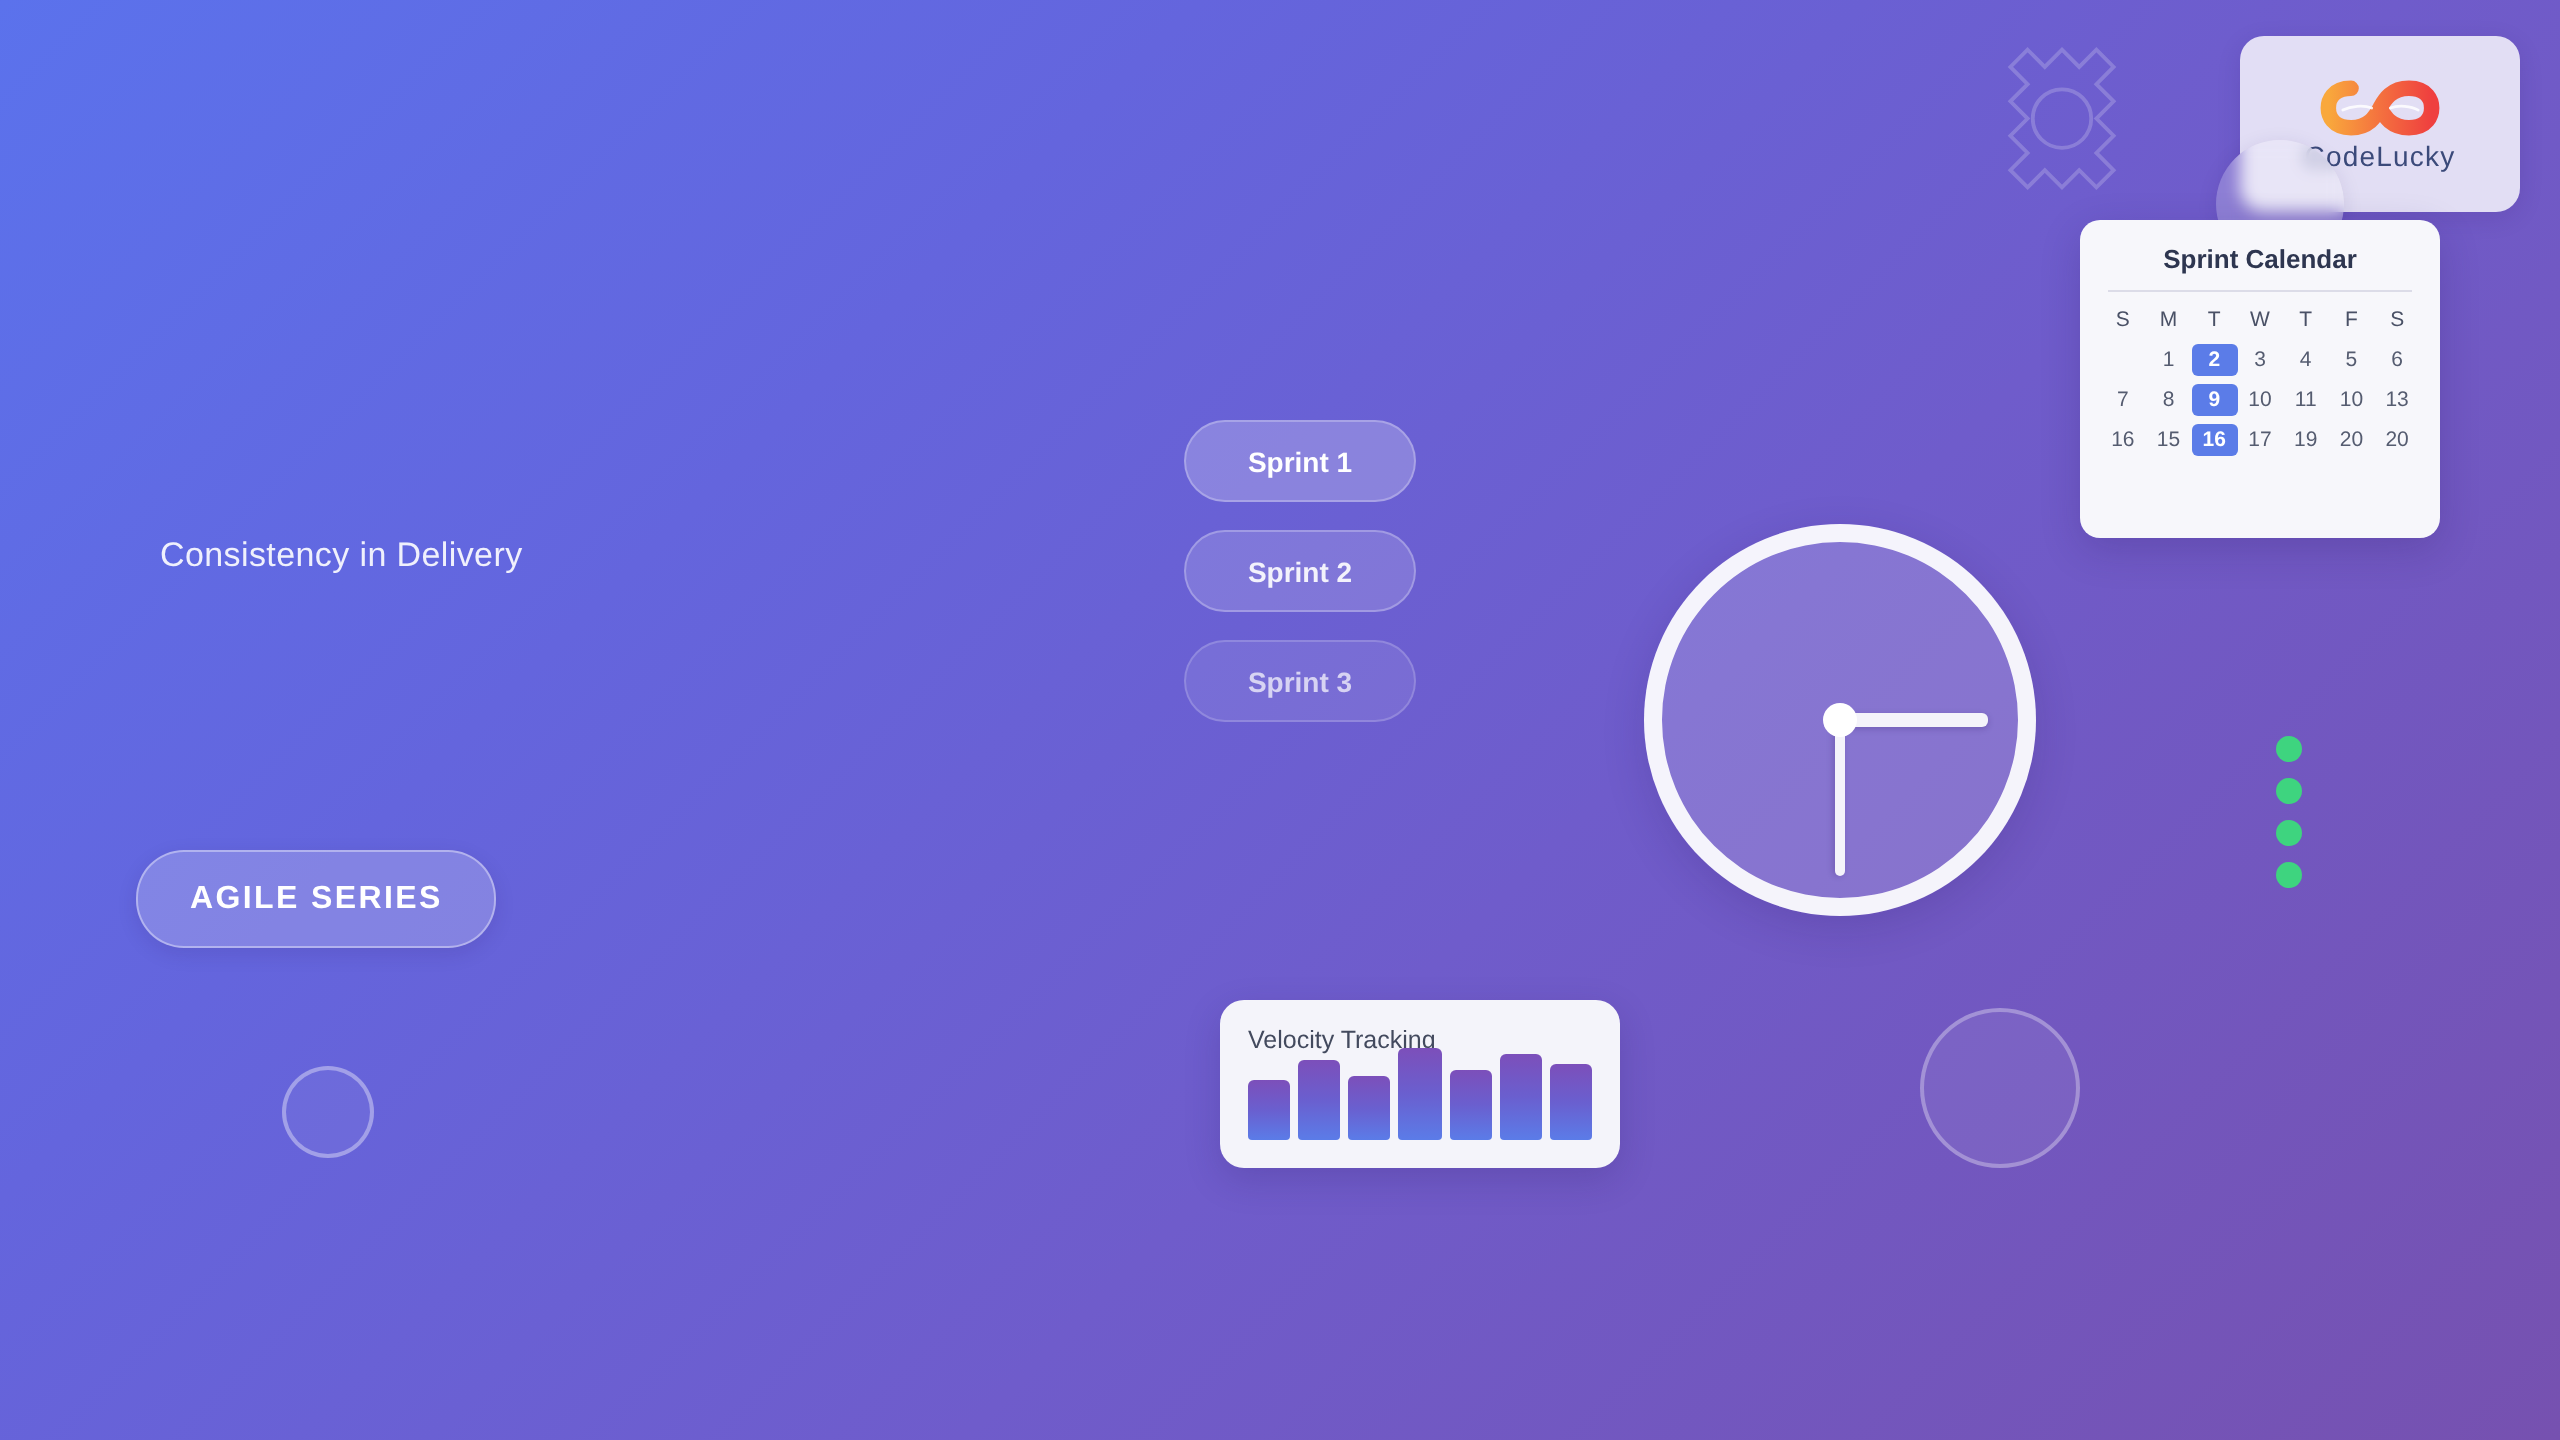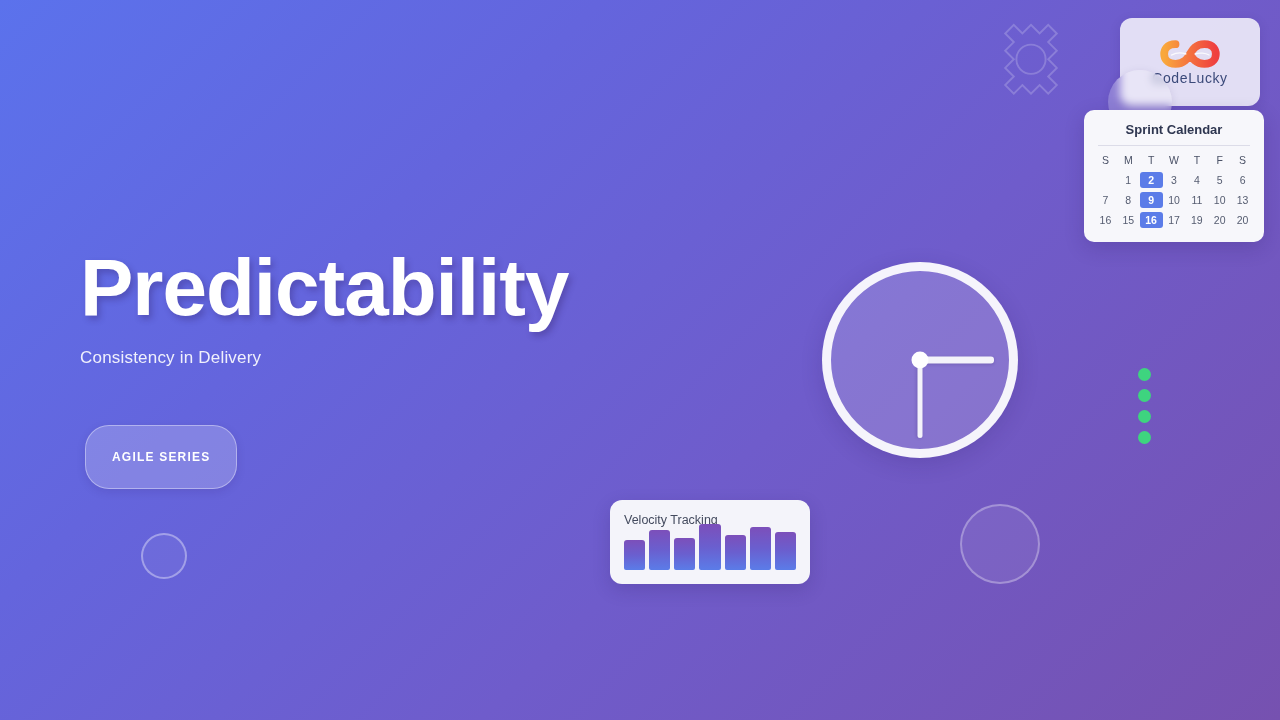--- a/index.html
+++ b/index.html
@@ -27,25 +27,25 @@
   .headline { position:absolute; left:80px; top:248px; }
   .title {
     font-size:80px; font-weight:bold; color:#ffffff; letter-spacing:-1px;
     line-height:1.0; text-shadow:3px 4px 6px rgba(45,25,95,.30);
   }
   .subtitle {
     margin-top:20px; font-size:17px; font-weight:normal;
     color:rgba(255,255,255,.90); letter-spacing:.2px;
   }
   .badge {
-    position:absolute; left:85px; top:425px;
+    position:absolute; left:68px; top:425px;
     display:inline-flex; align-items:center; justify-content:center;
-    height:64px; padding:0 26px; border-radius:24px;
+    height:49px; padding:0 26px; border-radius:24px;
     background:rgba(255,255,255,.20); border:1px solid rgba(255,255,255,.38);
-    color:#ffffff; font-size:12px; font-weight:bold; letter-spacing:1.2px;
+    color:#ffffff; font-size:16px; font-weight:bold; letter-spacing:1.2px;
     box-shadow:0 3px 10px rgba(40,20,90,.12);
   }
 
   
   .sprints { position:absolute; left:592px; top:210px; display:flex; flex-direction:column; gap:14px; }
   .sprint-pill {
     width:116px; height:41px; border-radius:21px;
     display:flex; align-items:center; justify-content:center;
     font-size:14px; font-weight:bold; color:#ffffff;
     border:1px solid rgba(255,255,255,.26);
@@ -88,25 +88,24 @@
     position:absolute; left:1120px; top:18px; width:140px; height:88px;
     background:rgba(255,255,255,.80); border-radius:12px;
     display:flex; flex-direction:column; align-items:center; justify-content:center; gap:1px;
     box-shadow:0 3px 12px rgba(40,20,90,.12);
   }
   .logo-mark { width:62px; height:30px; }
   .logo-text { font-size:14px; color:#3b4a7a; letter-spacing:.6px; }
 
   
   .calendar-card {
-    position:absolute; left:1040px; top:110px; width:180px; height:132px;
+    position:absolute; left:1040px; top:110px; width:180px; height:159px;
     background:#f7f7fb; border-radius:10px;
     box-shadow:0 6px 20px rgba(40,20,90,.20);
     padding:12px 10px 10px 10px;
-    margin-left:44px;
   }
   .cal-title { font-size:13px; font-weight:bold; color:#2e3650; text-align:center; }
   .cal-divider { height:1px; background:#dcdce8; margin:8px 4px 6px 4px; }
   .cal-grid { display:grid; grid-template-columns:repeat(7,1fr); row-gap:4px; }
   .cal-cell { text-align:center; font-size:10.5px; color:#555c70; line-height:16px; }
   .cal-head { color:#4a5166; }
   .cal-cell.active {
     background:#5b7ce8; color:#ffffff; border-radius:3px; font-weight:bold;
   }
   .cal-cell.empty { color:transparent; }
@@ -118,25 +117,29 @@
 
   <svg class="cog-outline" viewBox="0 0 100 100">
     <path d="M30 8 L40 18 L50 8 L60 18 L70 8 L80 18 L70 28 L80 38 L70 48 L80 58 L70 68 L80 78 L70 88 L60 78 L50 88 L40 78 L30 88 L20 78 L30 68 L20 58 L30 48 L20 38 L30 28 L20 18 Z" fill="none" stroke="#ffffff" stroke-width="2.2"></path>
     <circle cx="50" cy="48" r="17" fill="none" stroke="#ffffff" stroke-width="2.2"></circle>
   </svg>
 
   <div class="ring ring-small"></div>
   <div class="ring ring-large"></div>
 
   <div class="headline">
-    <div class="title">Predictability</div>
     <div class="subtitle">Consistency in Delivery</div>
   </div>
   <div class="badge">AGILE SERIES</div>
 
+  <div class="sprints">
+    <div class="sprint-pill sprint-1">Sprint 1</div>
+    <div class="sprint-pill sprint-2">Sprint 2</div>
+    <div class="sprint-pill sprint-3">Sprint 3</div>
+  </div>
 
   <div class="clock">
     <div class="hand hand-hour"></div>
     <div class="hand hand-minute"></div>
     <div class="clock-center"></div>
   </div>
 
   <div class="dots">
     <div class="dot"></div>
     <div class="dot"></div>

